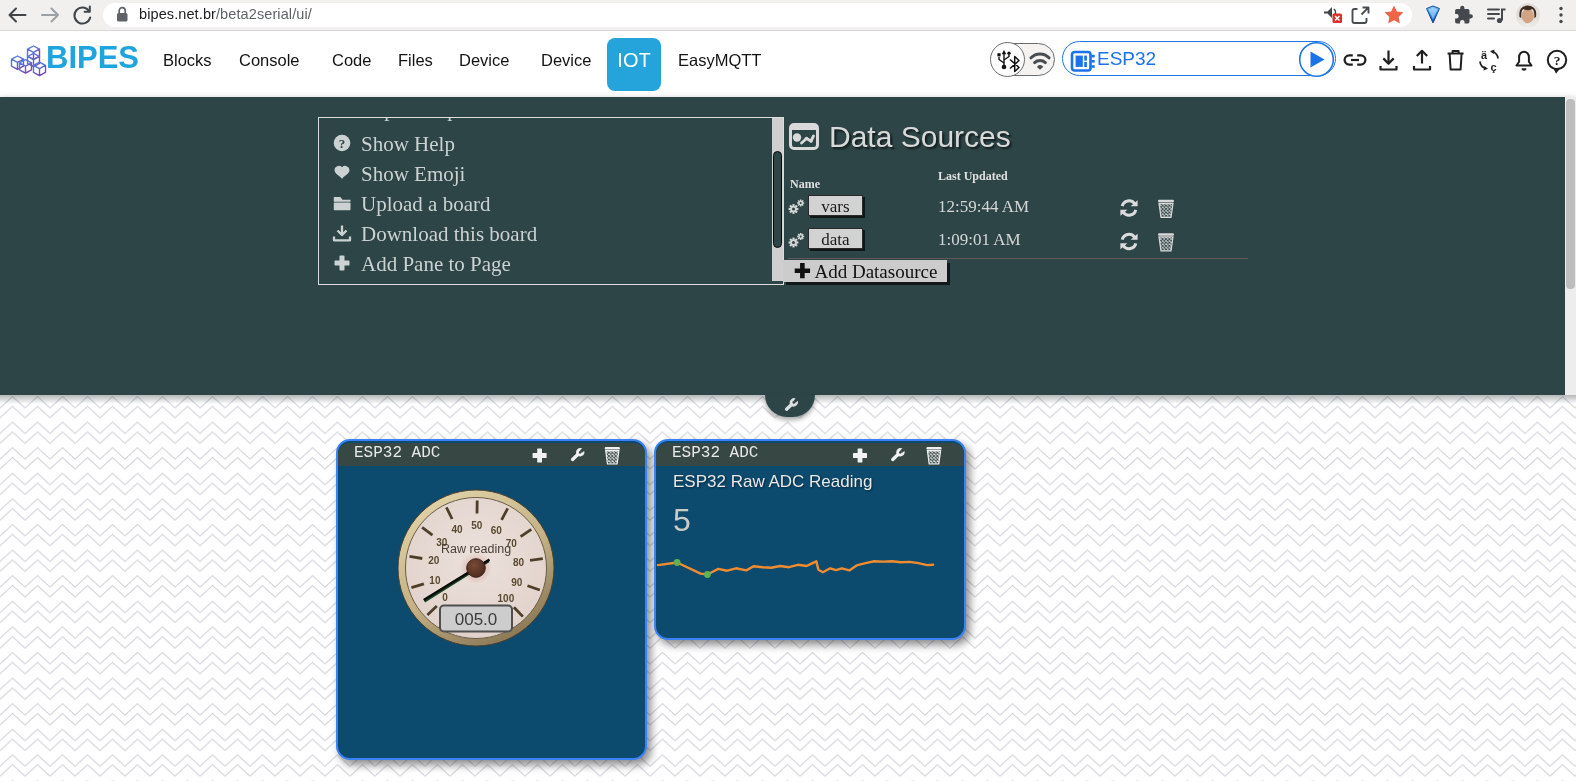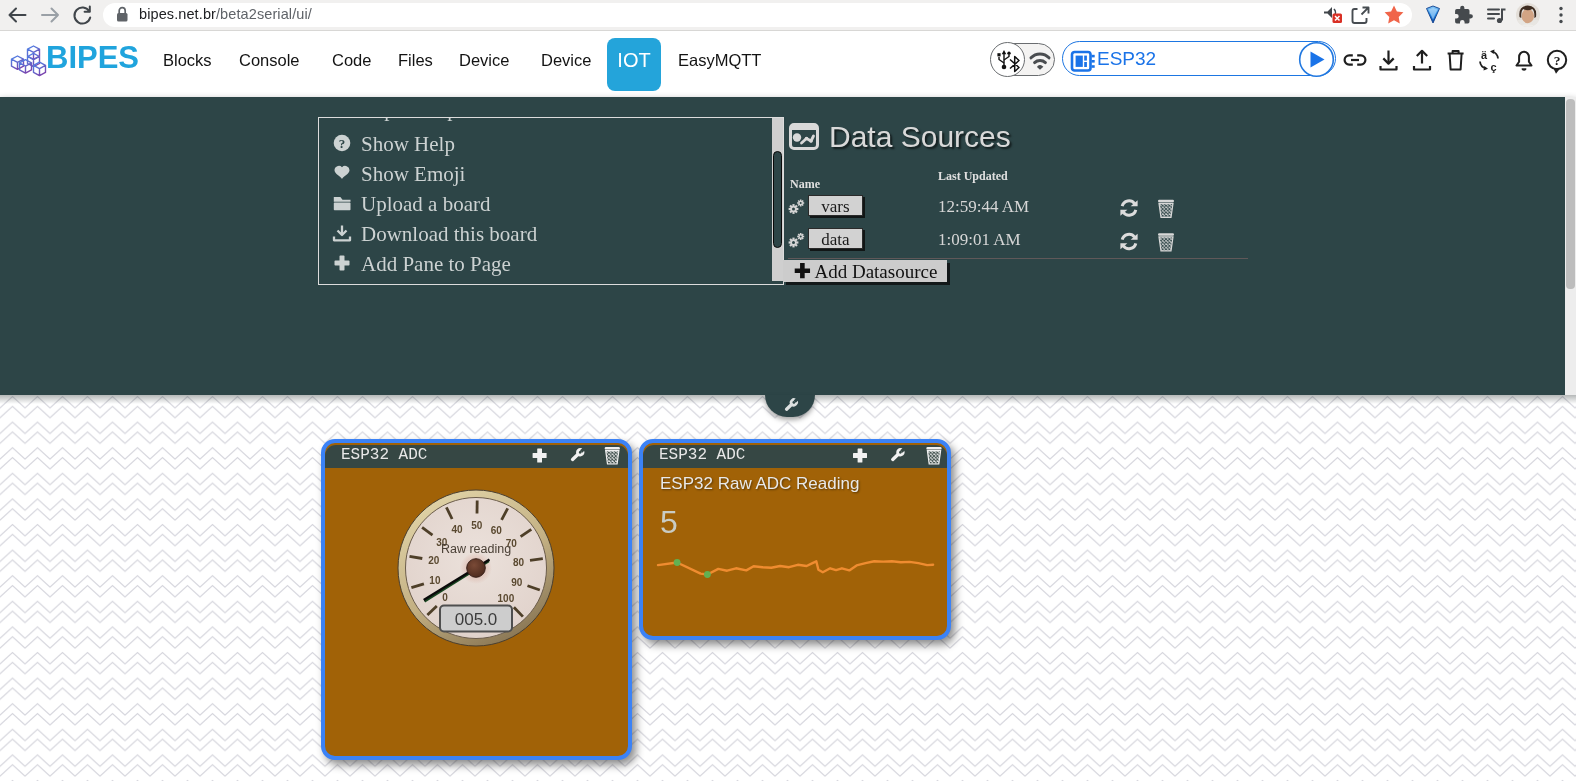--- a/index.html
+++ b/index.html
@@ -31,21 +31,21 @@
   .dstime{position:absolute;font-family:"Liberation Serif",serif;font-size:17px;color:#d6d6d6;}
   .dsbtn{position:absolute;left:808px;width:55px;height:21px;background:#d2d2d2;border:1px solid #2a2a2a;box-shadow:2px 2px 0 rgba(10,10,10,0.8);font-family:"Liberation Serif",serif;font-size:17px;color:#1a1a1a;text-align:center;line-height:21px;box-sizing:border-box;}
   #adddsbtn{position:absolute;left:783px;top:163px;width:164px;height:22px;background:#cccccc;box-shadow:3px 3px 0 rgba(10,10,10,0.75);font-family:"Liberation Serif",serif;font-size:19px;color:#111;line-height:22px;box-sizing:border-box;padding-left:11px;}
   #tableline{position:absolute;left:788px;top:161px;width:460px;height:1px;background:rgba(160,110,110,0.45);}
   #panelscroll{position:absolute;left:1565px;top:0;width:11px;height:298px;background:#ededed;}
   #panelthumb{position:absolute;left:1px;top:2px;width:9px;height:190px;background:#bdbdbd;border-radius:4px;}
   
   #lower{position:absolute;left:0;top:395px;width:1576px;height:386px;background:#fff;}
   #wrenchtab{position:absolute;left:765px;top:395px;width:50px;height:22px;background:#2d4547;border-radius:0 0 24px 24px;box-shadow:0 3px 5px rgba(0,0,0,0.35);}
   
-  .card{position:absolute;background:#a16207;border:4px solid #3b82f6;border-radius:14px;box-shadow:4px 5px 8px rgba(0,0,0,0.45);box-sizing:border-box;}
+  .card{position:absolute;background:#0c4a6e;border:2px solid #3b82f6;border-radius:14px;box-shadow:4px 5px 8px rgba(0,0,0,0.45);box-sizing:border-box;margin-left:15px;}
   .cardtitle{position:absolute;left:0px;top:2px;right:0px;height:23px;background:#364744;border-radius:11px 11px 0 0;}
   .ctext{position:absolute;left:16px;top:1px;height:23px;line-height:23px;font-family:"Liberation Mono",monospace;font-size:16px;color:#e8e8e8;}
   .serifw{font-family:Liberation Sans, sans-serif;color:#e9e9e9;}
 </style>
 </head>
 <body>
 <div id="root">
 
   <div id="chrome">
     <div id="pill"></div>

